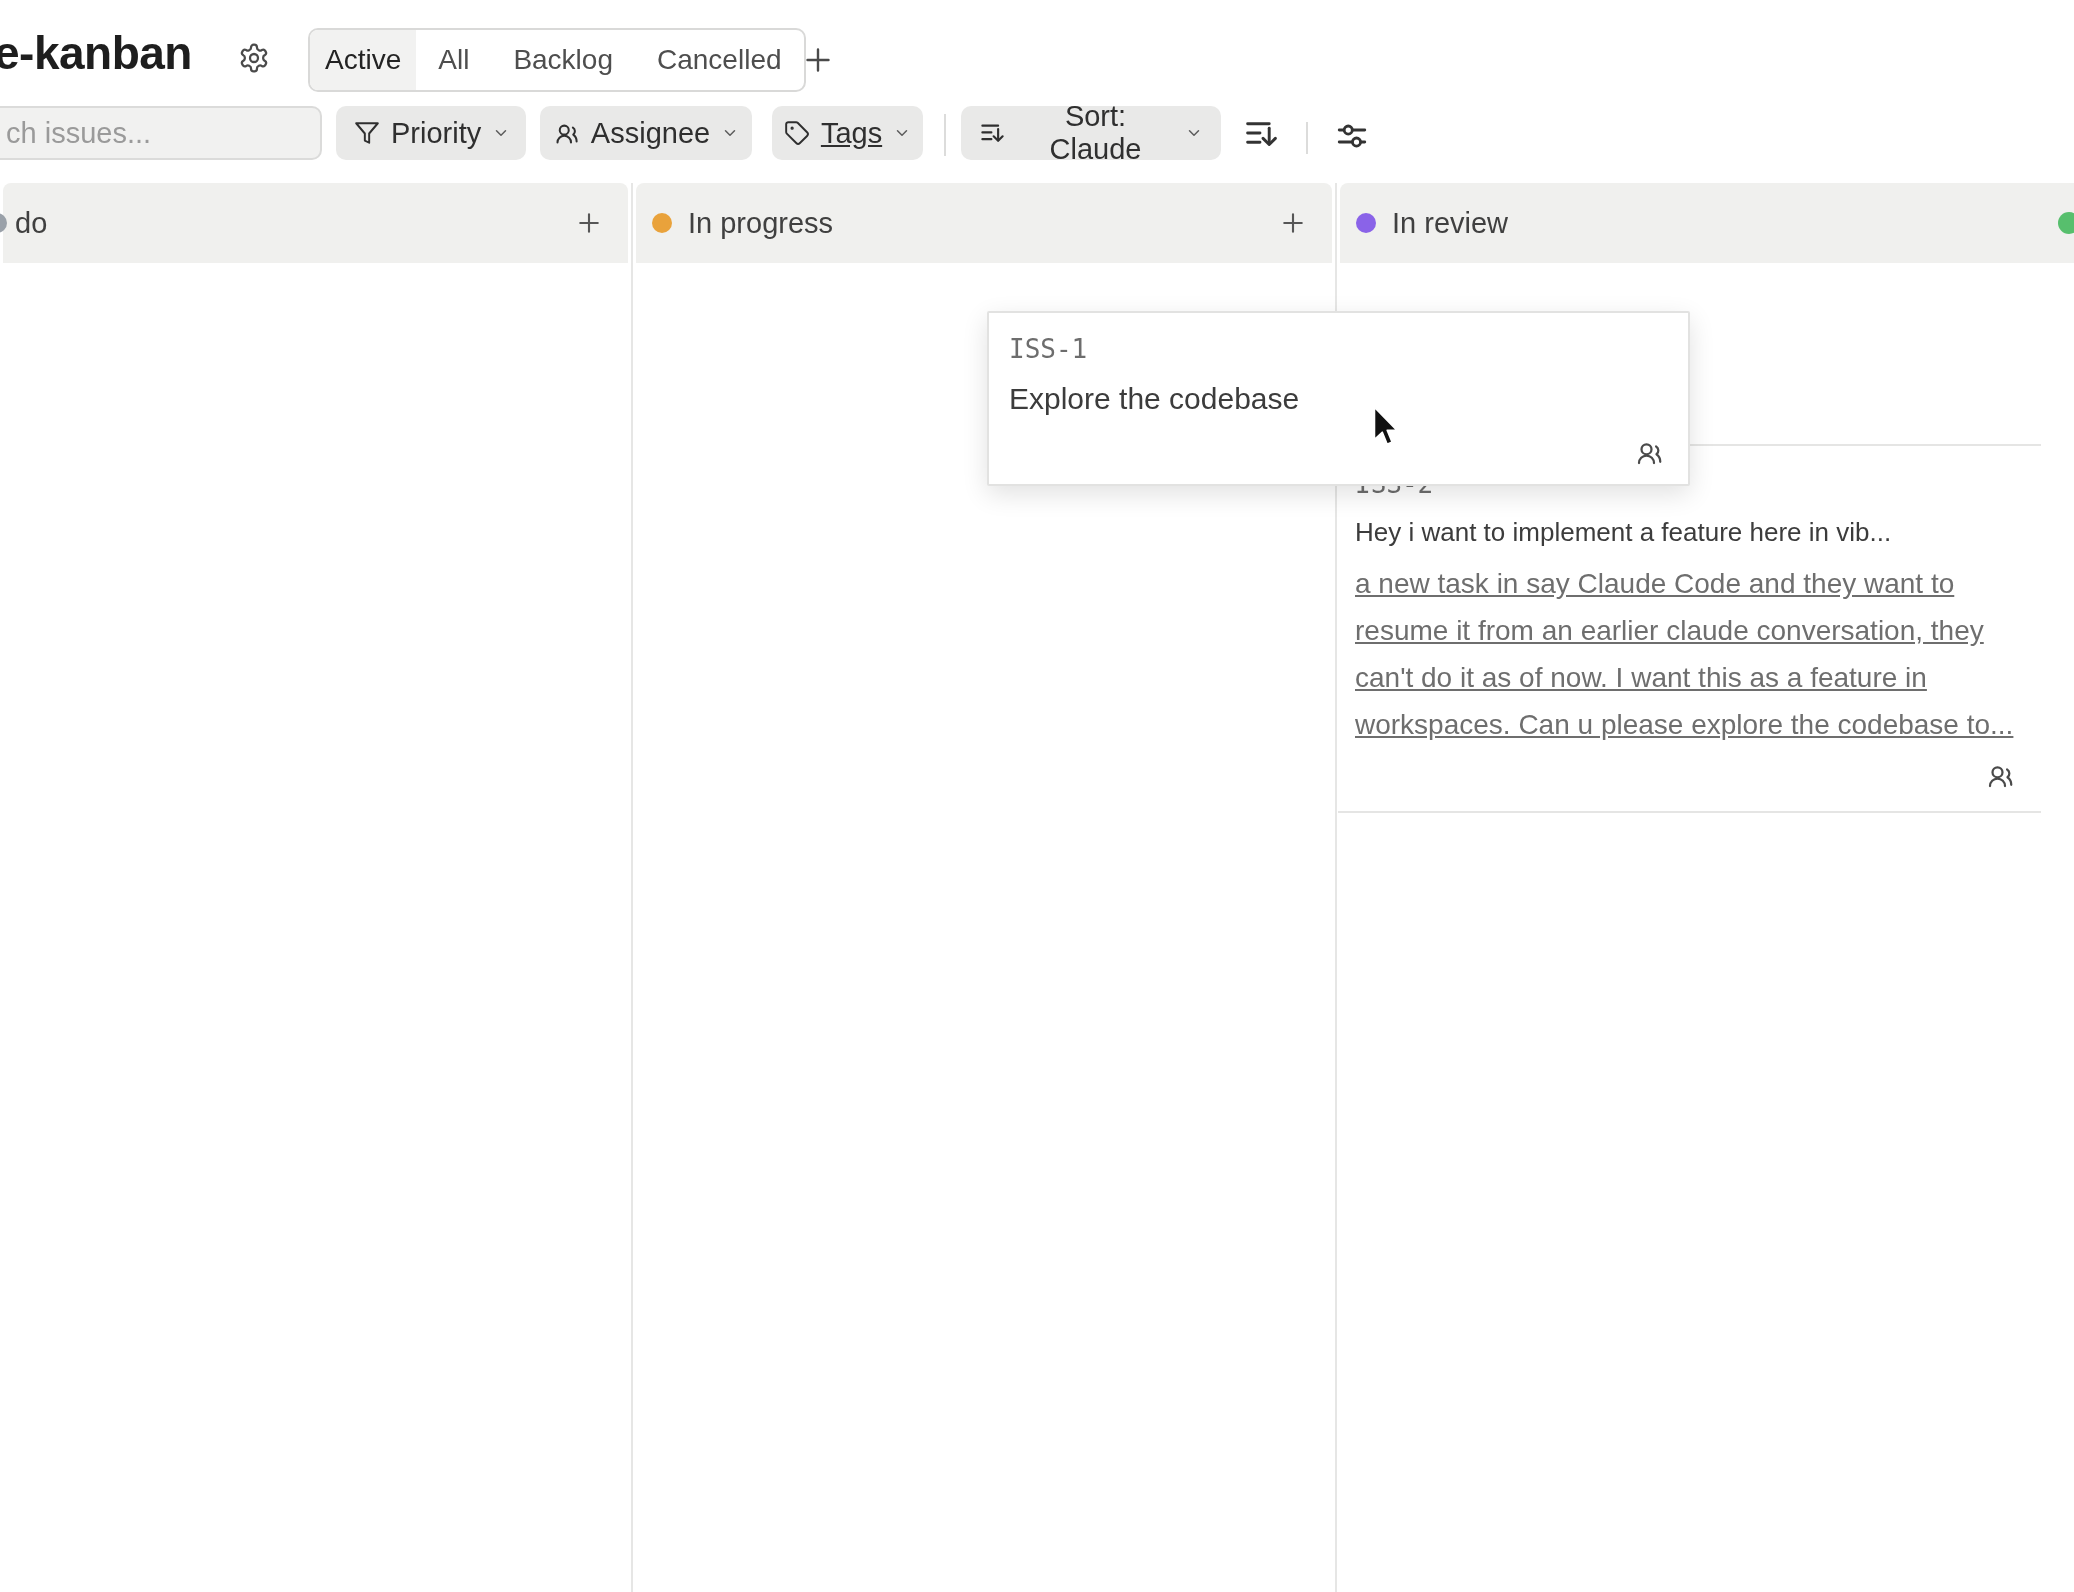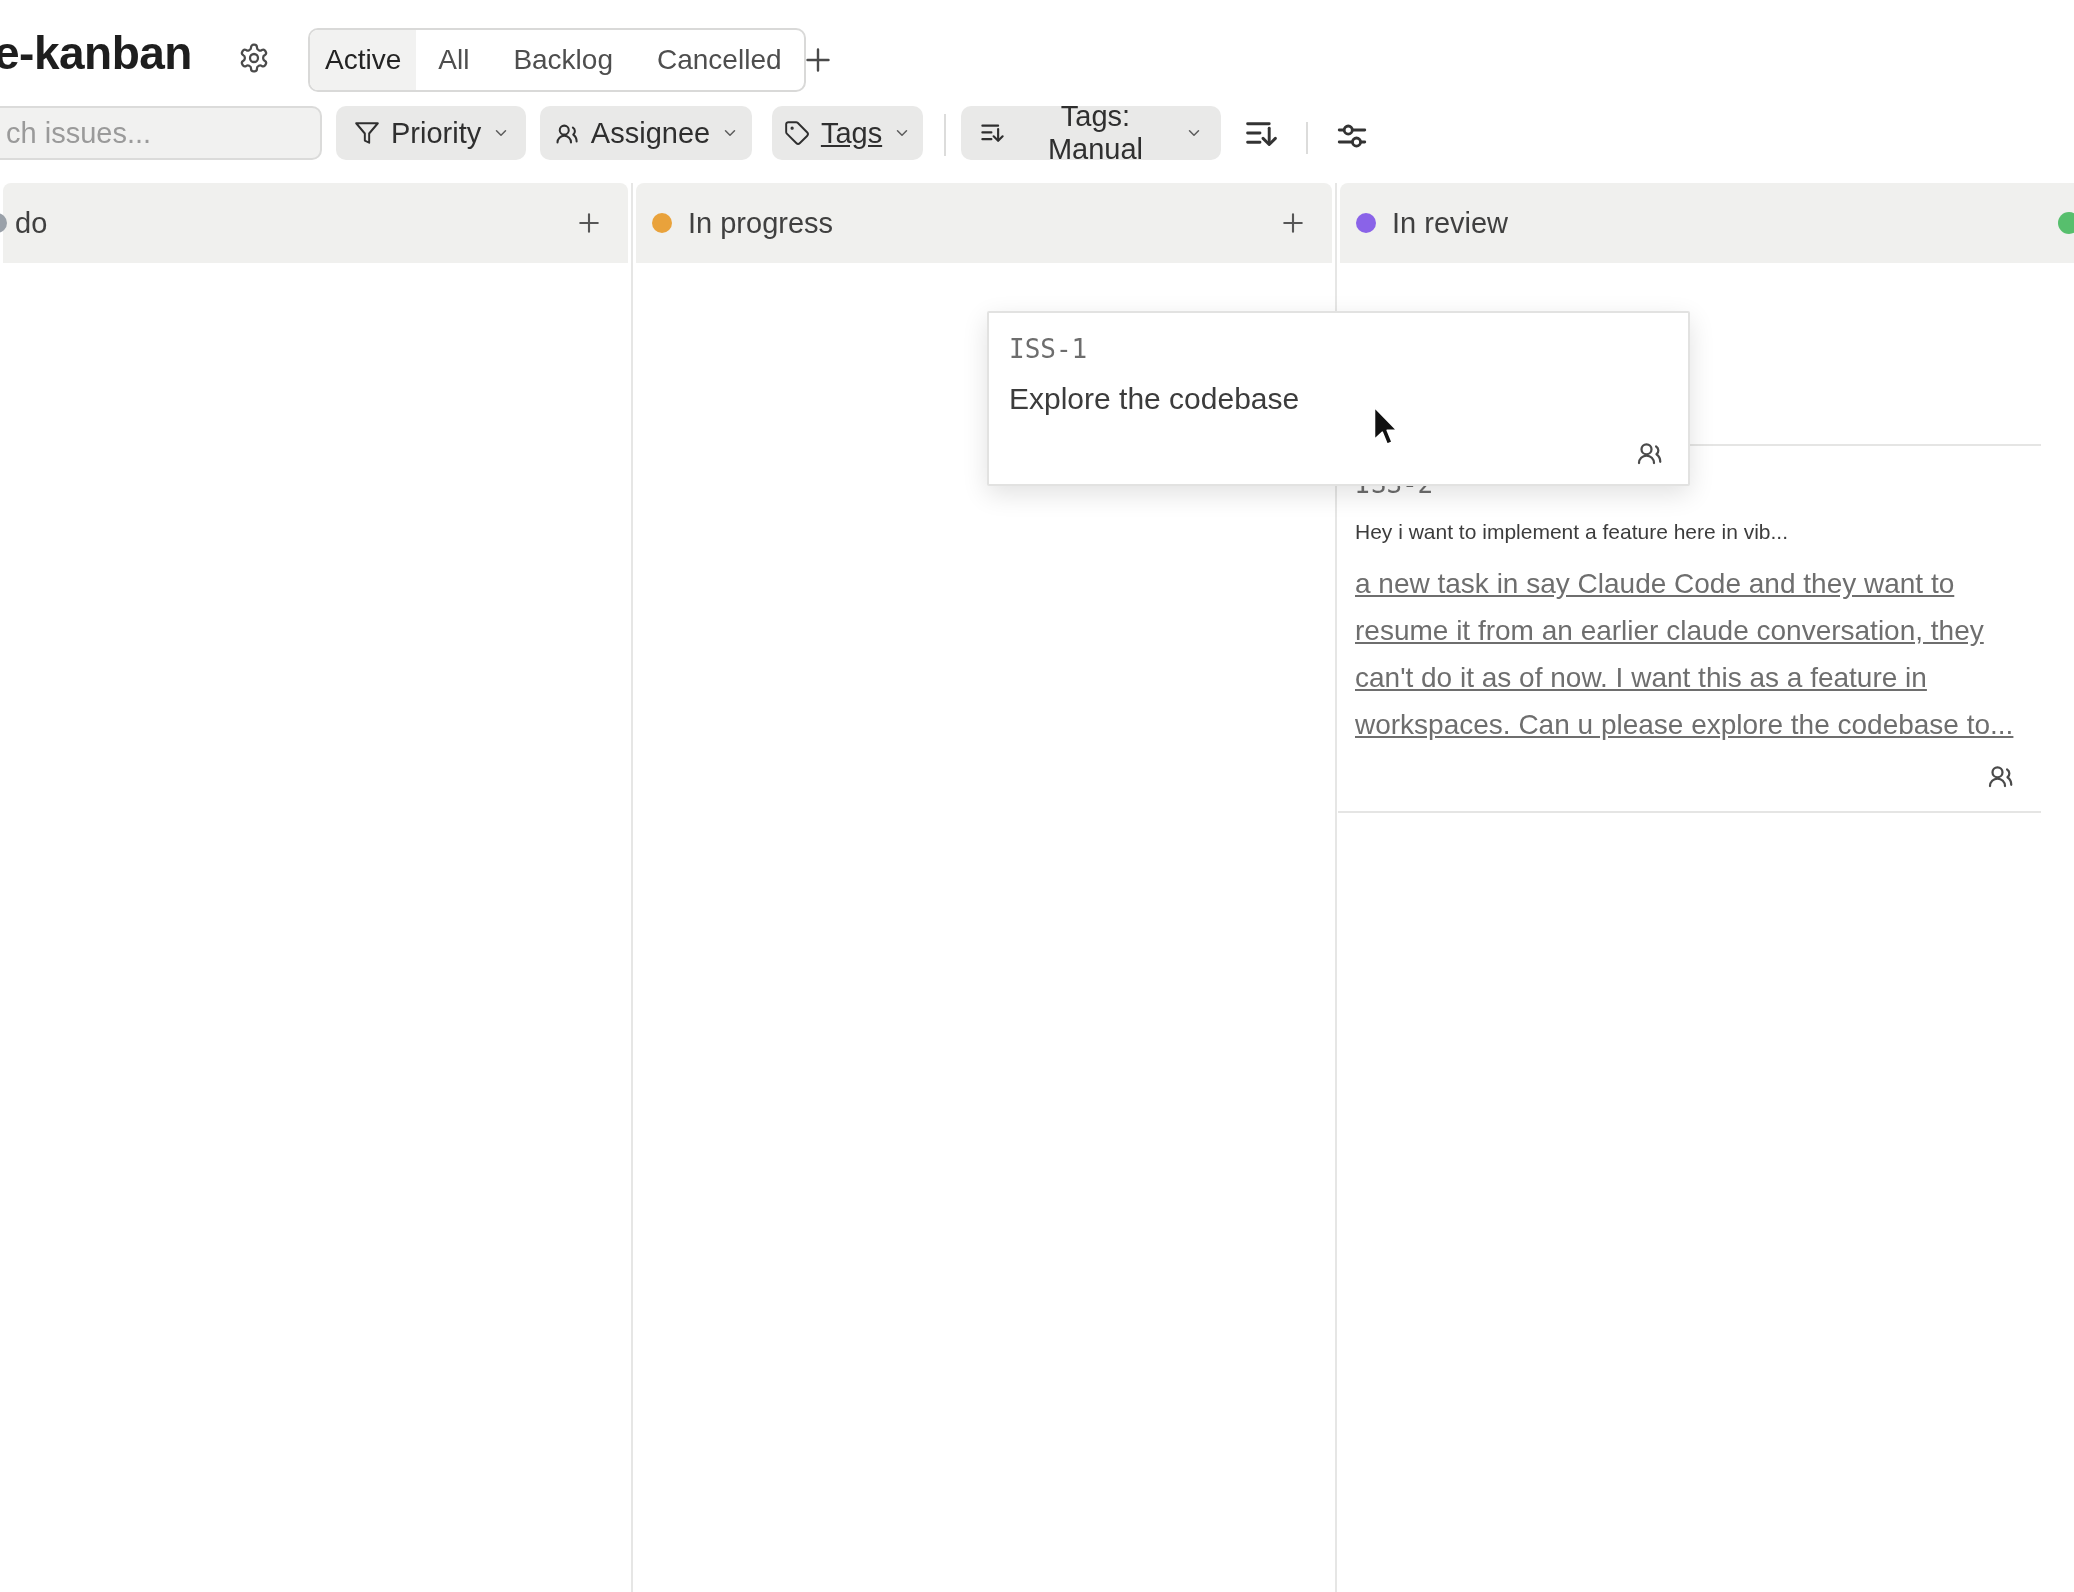--- a/index.html
+++ b/index.html
@@ -28,21 +28,21 @@
   .col-header{position:relative;height:80px;margin:0 3px;background:#f0f0ee;border-radius:8px 8px 0 0;
     display:flex;align-items:center;padding:0 16px;box-sizing:border-box;}
   .col-dot{width:20px;height:20px;border-radius:50%;flex:0 0 auto;}
   .col-label{margin-left:16px;font-size:29px;font-weight:500;color:#404040;white-space:nowrap;}
   .col-plus{position:absolute;right:24px;top:25px;width:30px;height:30px;cursor:pointer;}
   
   .slot-empty{position:absolute;left:1px;top:81px;width:703px;height:182px;background:#fff;border-bottom:2px solid #e5e5e4;box-sizing:border-box;}
   .card{position:absolute;left:1px;top:263px;width:703px;height:367px;background:#fff;border-bottom:2px solid #e5e5e4;
     box-sizing:border-box;padding:20px 24px 0 17px;cursor:pointer;}
   .card-id{font-family:"DejaVu Sans Mono","Liberation Mono",monospace;font-size:26px;line-height:32px;color:#6d6d6d;margin-top:2px;white-space:nowrap;}
-  .card-title{font-size:21px;line-height:40px;font-weight:500;color:#3c3c3c;margin-top:12px;white-space:nowrap;overflow:hidden;}
+  .card-title{font-size:26px;line-height:40px;font-weight:500;color:#3c3c3c;margin-top:12px;white-space:nowrap;overflow:hidden;}
   .card-desc{margin-top:8px;font-size:28px;line-height:47px;color:#6e6e6e;}
   .card-desc div{white-space:nowrap;text-decoration:underline;}
   .card-users{position:absolute;right:26px;bottom:20px;width:30px;height:30px;}
   
   .drag-card{position:absolute;left:987px;top:311px;width:703px;height:175px;background:#fff;border:2px solid #e2e2e1;
     border-radius:2px;box-sizing:border-box;box-shadow:0 8px 26px rgba(0,0,0,0.12);z-index:50;padding:20px 24px 0 20px;cursor:grabbing;}
   .drag-card .card-id{margin-top:0;}
   .drag-card .drag-title{font-size:30px;line-height:40px;color:#3c3c3c;margin-top:14px;white-space:nowrap;}
   .drag-users{position:absolute;right:24px;bottom:16px;width:30px;height:30px;}
   .cursor{position:absolute;left:1372px;top:406px;z-index:60;}
@@ -129,21 +129,21 @@
   <div class="vdivider" style="left:944px;top:114px;height:42px;"></div>
 
   <button class="toolbar-item filter-btn" style="left:961px;width:260px;">
     <span>
       <svg width="27" height="27" viewBox="0 0 24 24" fill="none" stroke="#2f2f2f" stroke-width="1.9" stroke-linecap="round" stroke-linejoin="round">
         <path d="M3 5h14M3 11h8M3 17h8"></path>
           <path d="M17 8v10"></path>
           <path d="m13 14.5 4 4 4-4"></path>
       </svg>
     </span>
-    <span>Tags: Manual</span>
+    <span>Sort: Claude</span>
     <span>
       <svg width="18" height="18" viewBox="0 0 24 24" fill="none" stroke="#5c5c5c" stroke-width="2" stroke-linecap="round" stroke-linejoin="round">
           <path d="m6 9 6 6 6-6"></path>
         </svg>
     </span>
   </button>
 
   <button class="icon-btn" style="left:1243px;top:116px;">
     <span>
       <svg width="37" height="37" viewBox="0 0 24 24" fill="none" stroke="#333" stroke-width="1.9" stroke-linecap="round" stroke-linejoin="round">

